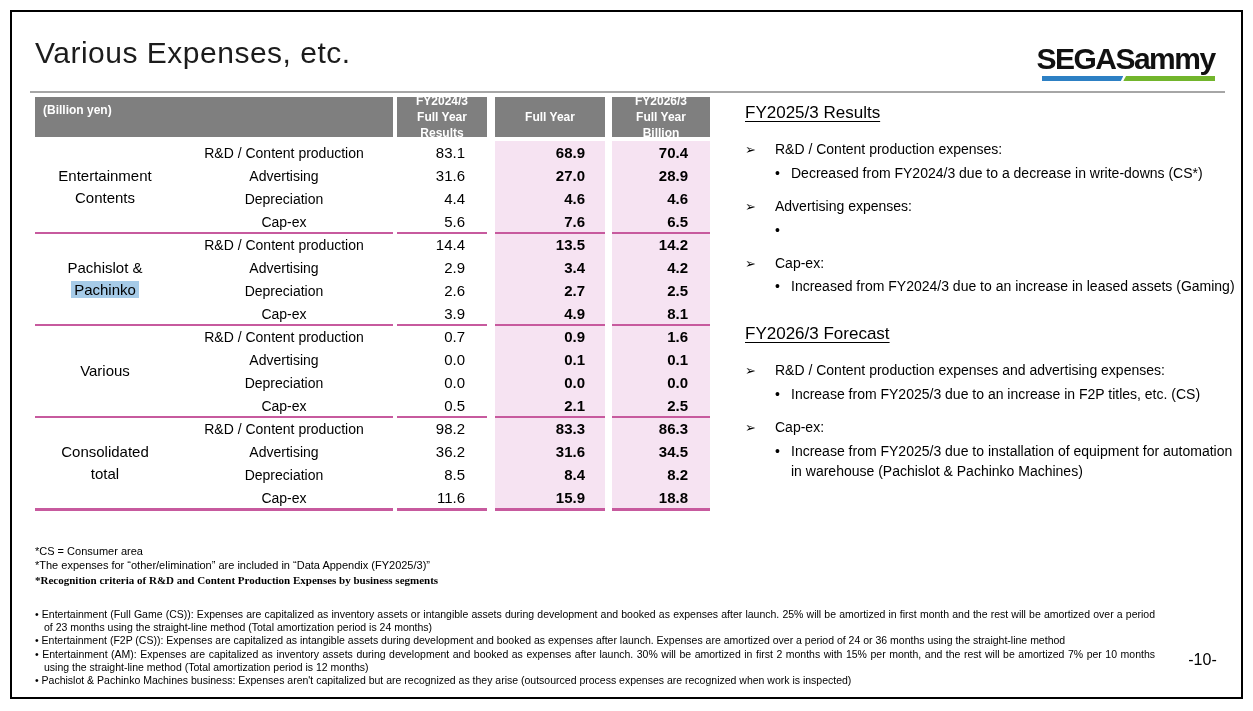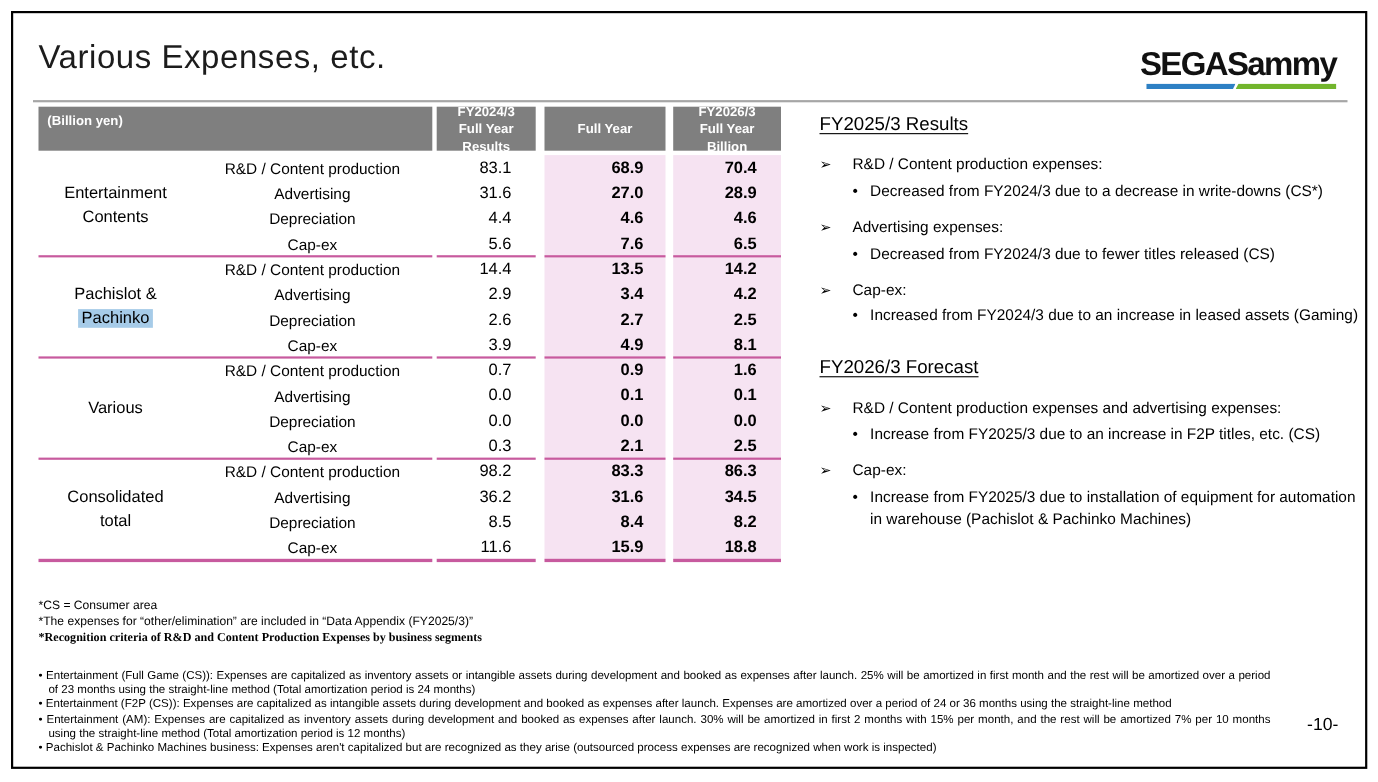--- a/index.html
+++ b/index.html
@@ -206,21 +206,21 @@
       <div class="t-row">
         <div class="cell-segslot"></div>
         <div class="cell-exp">Depreciation</div>
         <div class="cell-num cell-n1">0.0</div>
         <div class="cell-num cell-n2">0.0</div>
         <div class="cell-num cell-n3">0.0</div>
       </div>
       <div class="t-row">
         <div class="cell-segslot"></div>
         <div class="cell-exp">Cap-ex</div>
-        <div class="cell-num cell-n1">0.3</div>
+        <div class="cell-num cell-n1">0.5</div>
         <div class="cell-num cell-n2">2.1</div>
         <div class="cell-num cell-n3">2.5</div>
       </div>
       <div class="seg-label" style="top: 184px;">
         <div>Various</div>
       </div>
       <div class="sep" style="top: 275px;">
         <span class="s1"></span>
         <span class="s2"></span>
         <span class="s3"></span>
@@ -277,21 +277,20 @@
       <div class="sub">
         <span class="dot">•</span>
         <span class="s-text">Decreased from FY2024/3 due to a decrease in write-downs (CS*)</span>
       </div>
       <div class="bullet">
         <span class="arrow">➢</span>
         <span class="b-text">Advertising expenses:</span>
       </div>
       <div class="sub">
         <span class="dot">•</span>
-        <span class="s-text">Decreased from FY2024/3 due to fewer titles released (CS)</span>
       </div>
       <div class="bullet">
         <span class="arrow">➢</span>
         <span class="b-text">Cap-ex:</span>
       </div>
       <div class="sub">
         <span class="dot">•</span>
         <span class="s-text">Increased from FY2024/3 due to an increase in leased assets (Gaming)</span>
       </div>
     </div>

